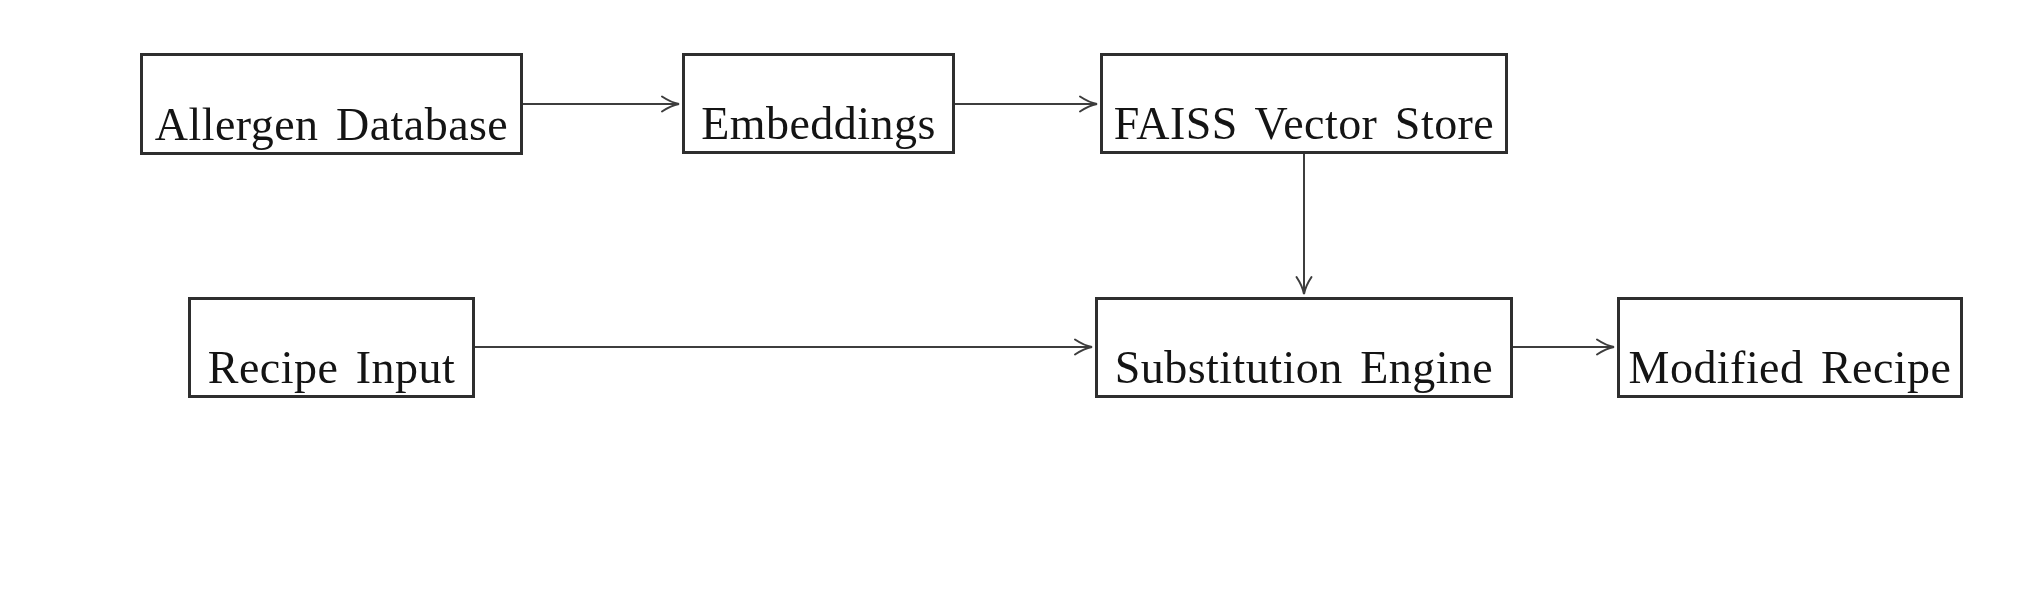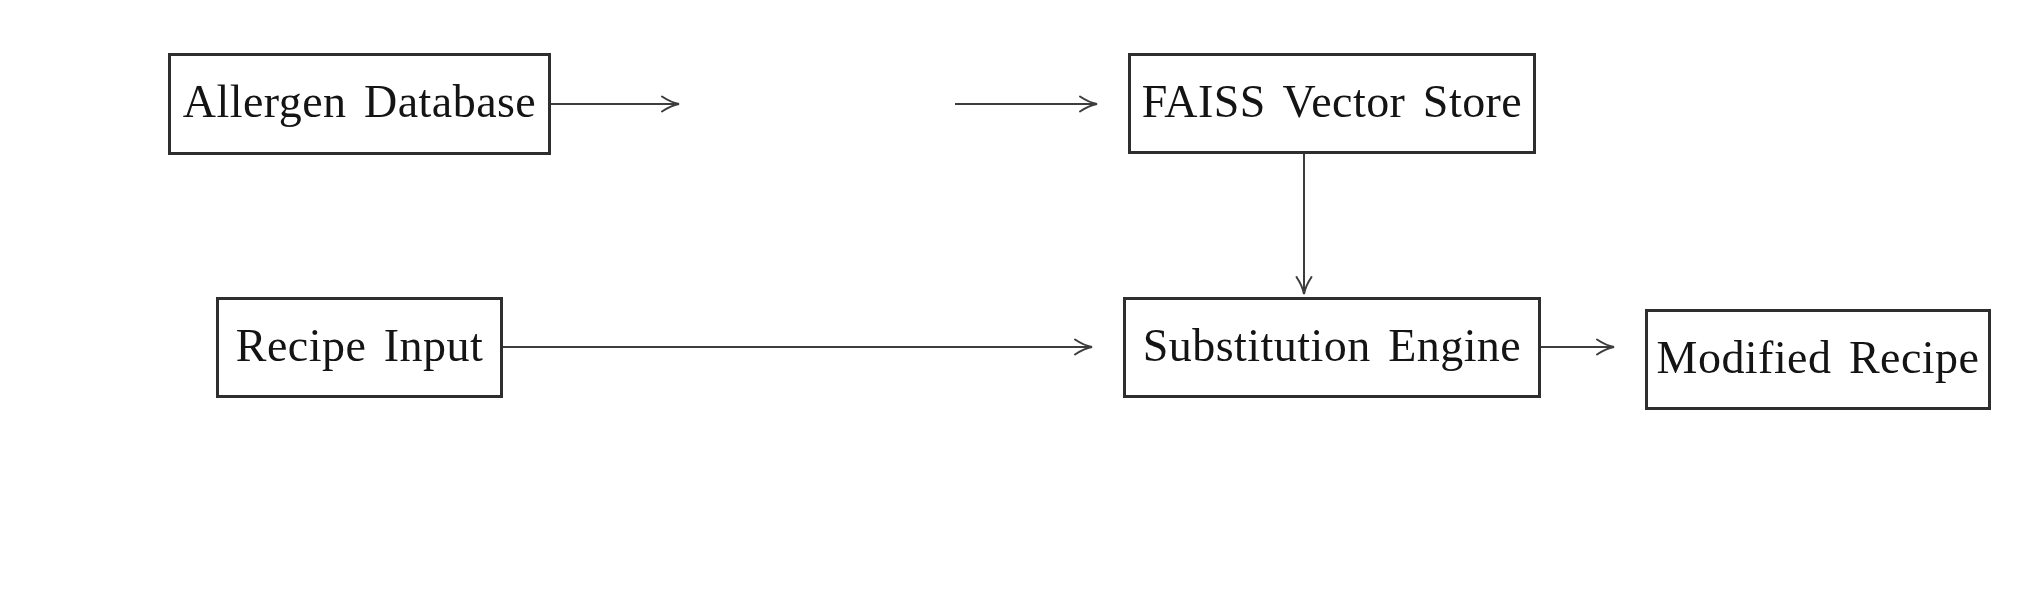--- a/index.html
+++ b/index.html
@@ -21,23 +21,22 @@
     top: 0;
     width: 2043px;
     height: 590px;
   }
   .node {
     position: absolute;
     box-sizing: border-box;
     border: 3px solid #2e2e2e;
     background: #ffffff;
     display: flex;
-    align-items: center;
+    align-items: flex-end;
     justify-content: center;
-    margin-left: 28px;
   }
   .node-label {
     font-size: 46px;
     color: #141414;
     white-space: nowrap;
     word-spacing: 0.12em;
     letter-spacing: 0.01em;
     line-height: 1;
     padding-bottom: 4px;
   }
@@ -57,30 +56,33 @@
     <line x1="955" y1="104" x2="1096" y2="104" stroke="#3d3d3d" stroke-width="2" marker-end="url(#arrowhead)"></line>
     <line x1="1304" y1="154" x2="1304" y2="293" stroke="#3d3d3d" stroke-width="2" marker-end="url(#arrowhead)"></line>
     <line x1="475" y1="347" x2="1091" y2="347" stroke="#3d3d3d" stroke-width="2" marker-end="url(#arrowhead)"></line>
     <line x1="1513" y1="347" x2="1613" y2="347" stroke="#3d3d3d" stroke-width="2" marker-end="url(#arrowhead)"></line>
   </svg>
 
   <div class="node" style="left:140px; top:53px; width:383px; height:102px;">
     <span class="node-label">Allergen Database</span>
   </div>
 
+  <div class="node" style="left:682px; top:53px; width:273px; height:101px;">
+    <span class="node-label">Embeddings</span>
+  </div>
 
   <div class="node" style="left:188px; top:297px; width:287px; height:101px;">
     <span class="node-label">Recipe Input</span>
   </div>
 
   <div class="node" style="left:1100px; top:53px; width:408px; height:101px;">
     <span class="node-label">FAISS Vector Store</span>
   </div>
 
   <div class="node" style="left:1095px; top:297px; width:418px; height:101px;">
     <span class="node-label">Substitution Engine</span>
   </div>
 
-  <div class="node" style="left:1617px; top:309px; width:346px; height:101px;">
+  <div class="node" style="left:1617px; top:297px; width:346px; height:101px;">
     <span class="node-label">Modified Recipe</span>
   </div>
 
 </div>
 
 </body></html>

